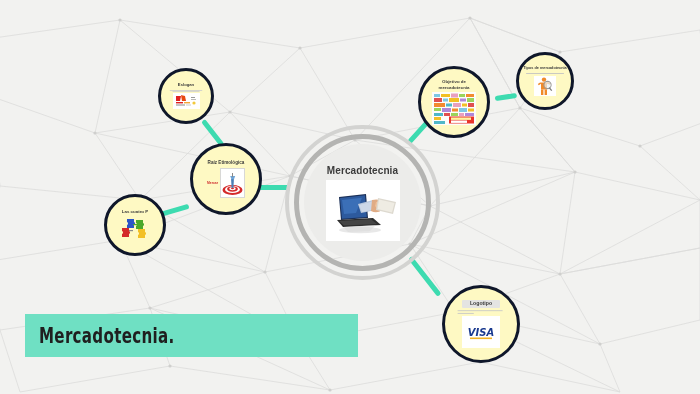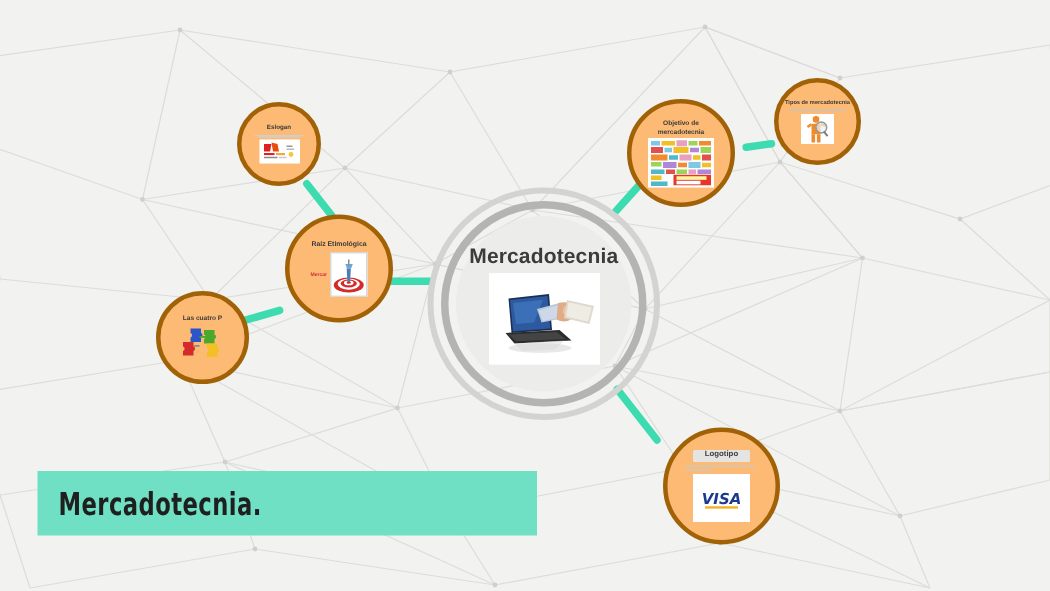--- a/index.html
+++ b/index.html
@@ -29,22 +29,22 @@
     height: 5px;
     border-radius: 3px;
     background: #3ddbb0;
     transform-origin: 0 50%;
   }
 
   
   .node {
     position: absolute;
     border-radius: 50%;
-    background: #fdba74;
-    border: 3px solid #a16207;
+    background: #fef9c3;
+    border: 3px solid #0f172a;
     box-sizing: border-box;
     display: flex;
     flex-direction: column;
     align-items: center;
     justify-content: center;
     text-align: center;
   }
   .node-title {
     font-weight: bold;
     color: #3b3b3b;
@@ -90,21 +90,21 @@
   #central-content {
     position: absolute;
     inset: 19px;
     display: flex;
     flex-direction: column;
     align-items: center;
     justify-content: center;
     border-radius: 50%;
   }
   #central-title {
-    font-size: 14px;
+    font-size: 10px;
     font-weight: bold;
     color: #3b3b3b;
     margin-bottom: 4px;
     letter-spacing: .1px;
   }
   #central-thumb {
     width: 74px;
     height: 61px;
   }
 

